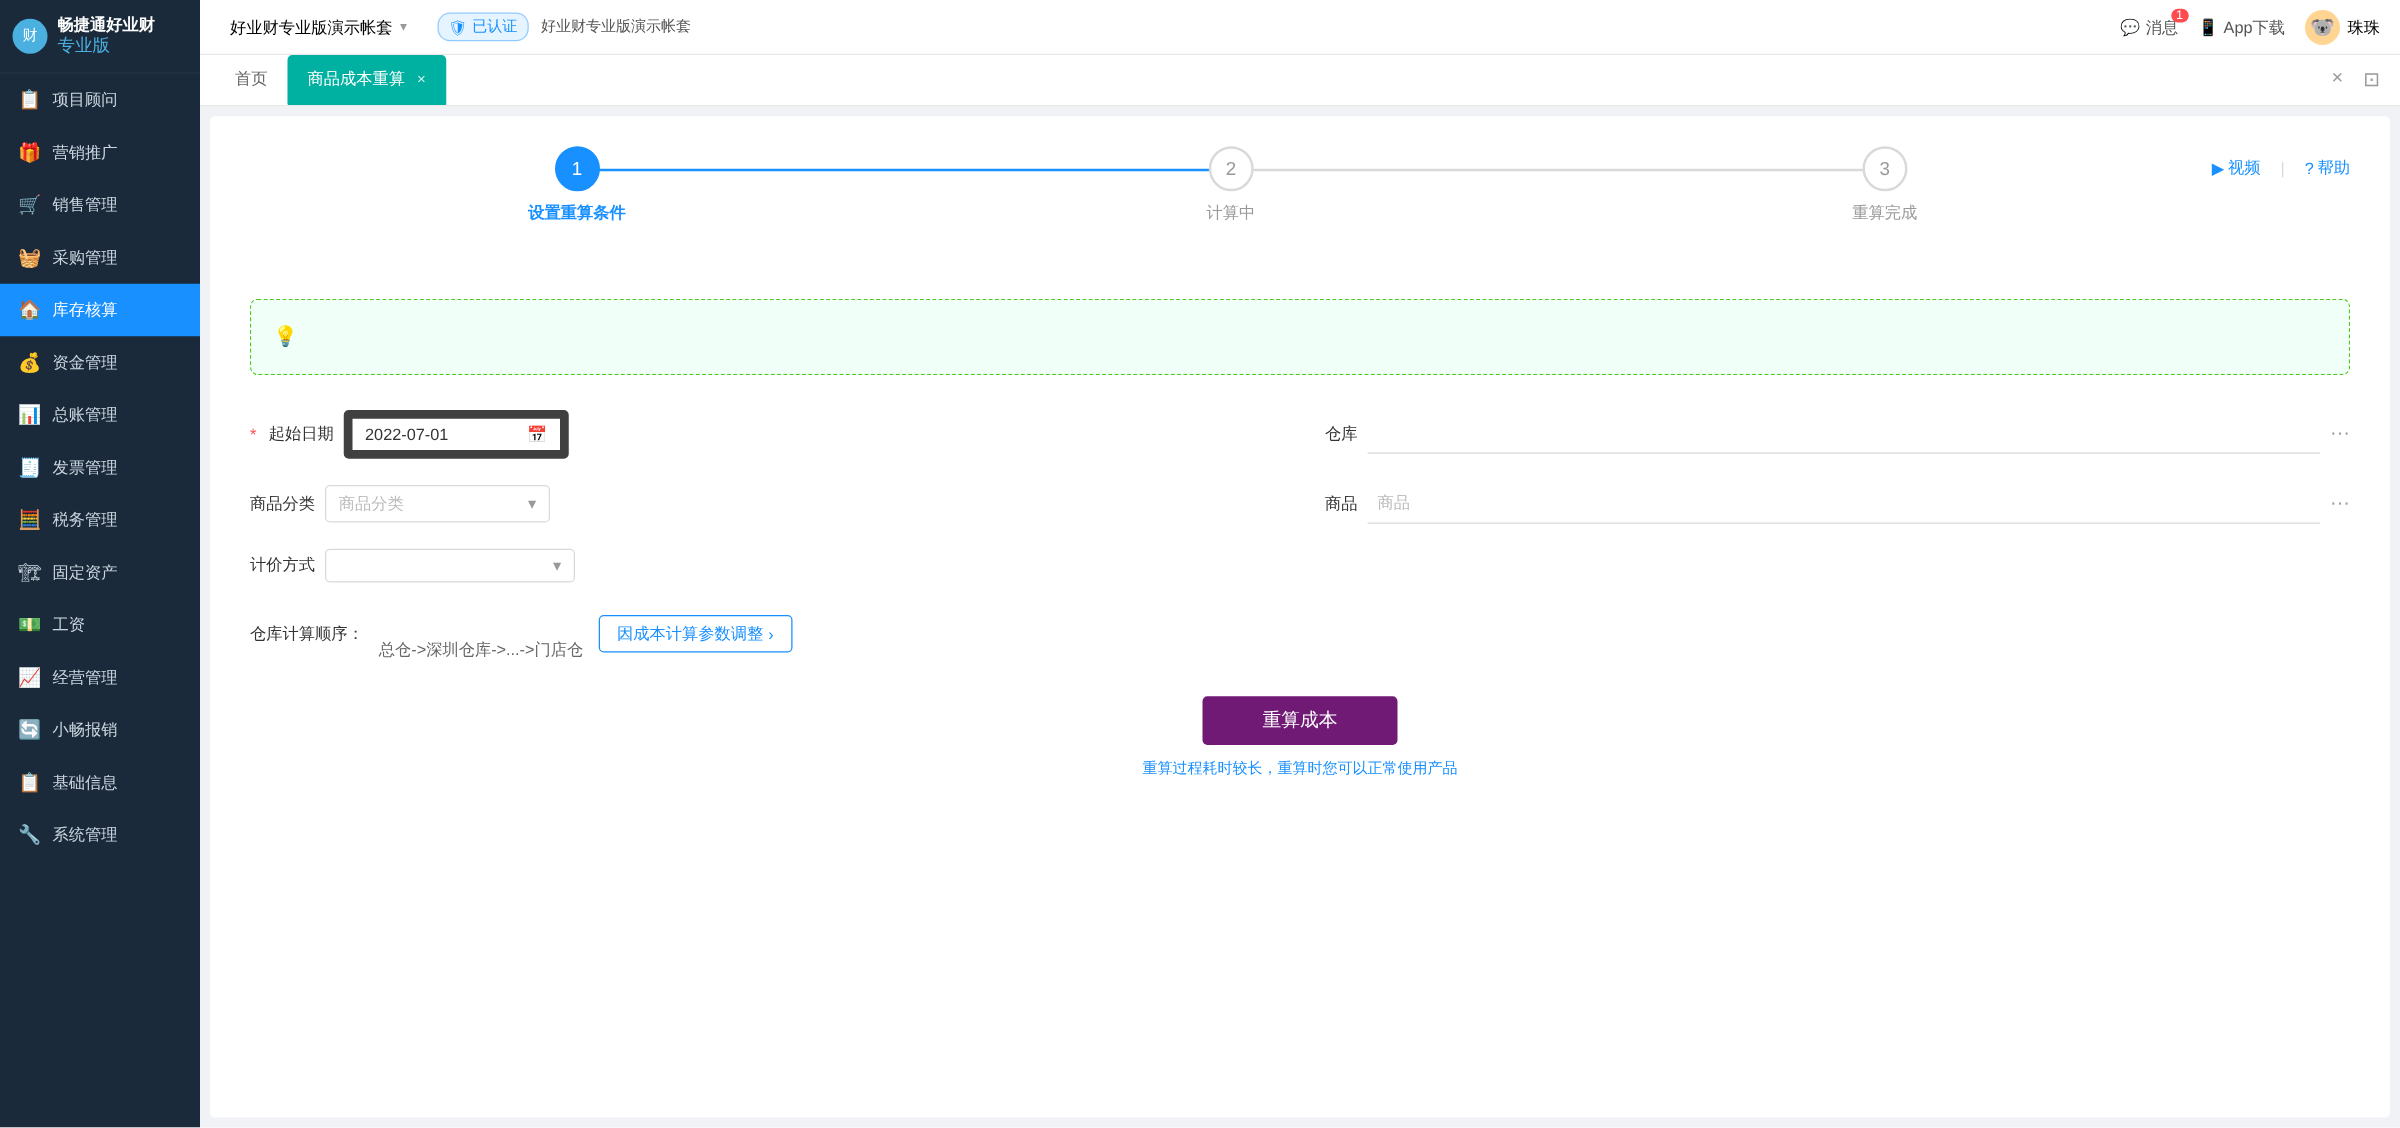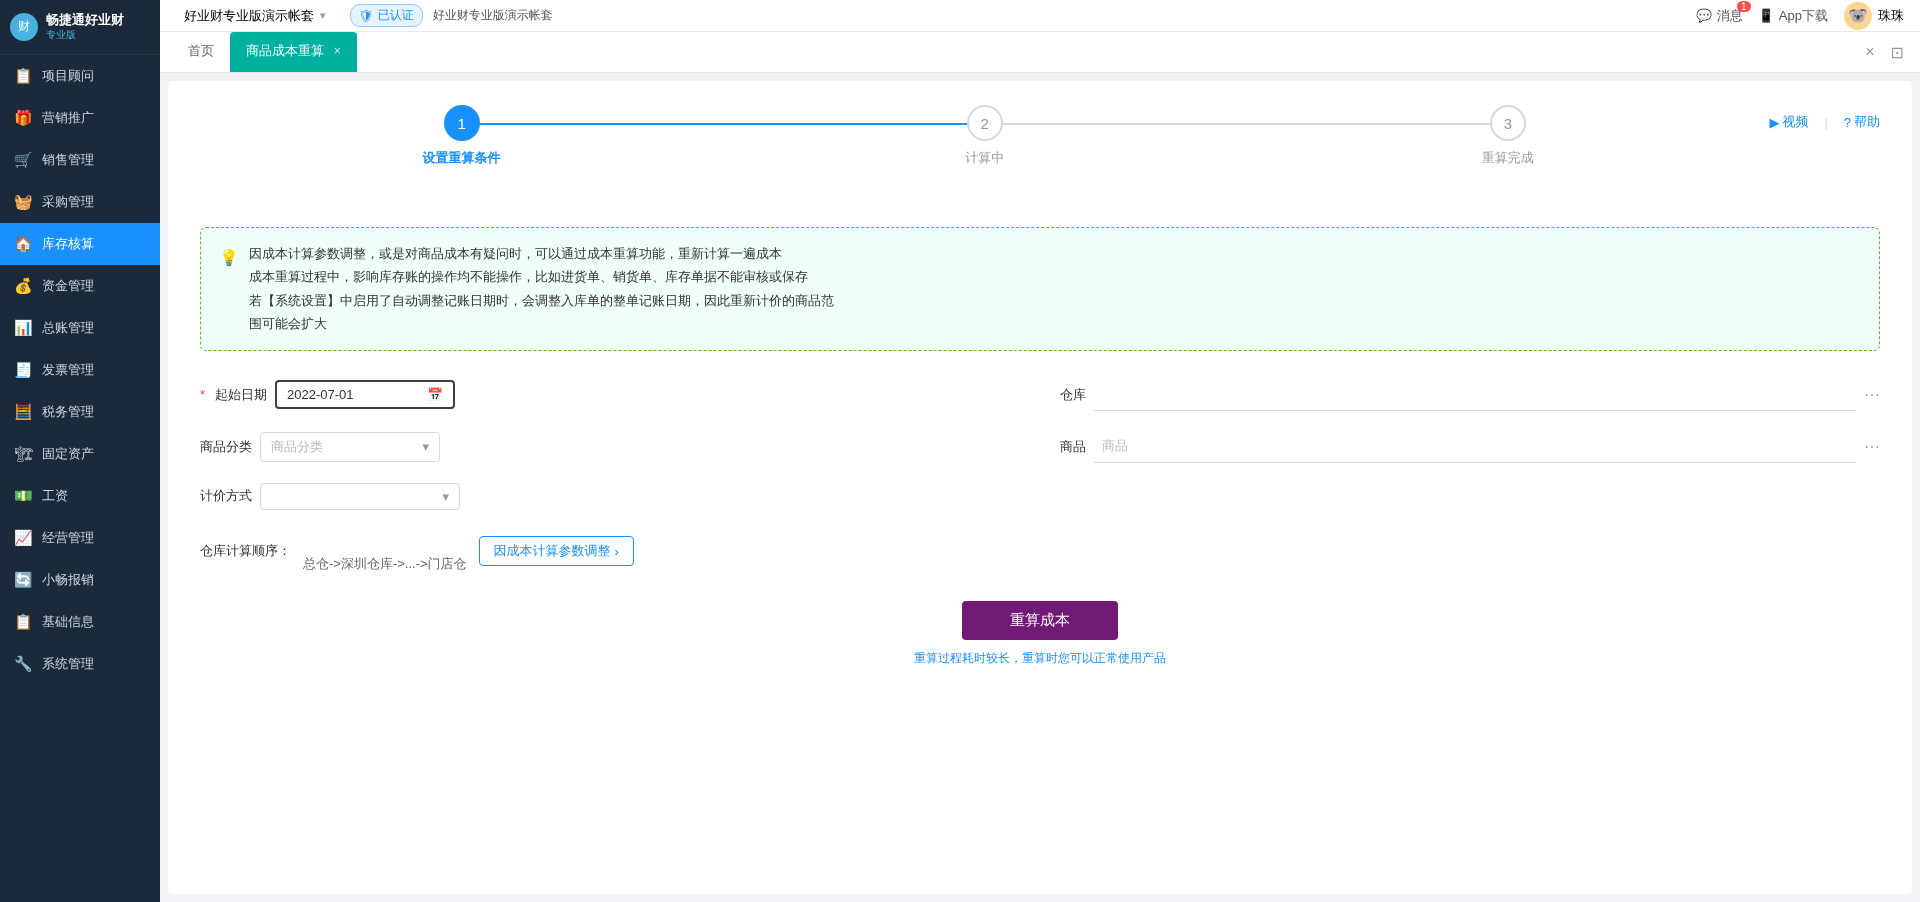--- a/index.html
+++ b/index.html
@@ -29,21 +29,21 @@
       border-radius: 50%;
       display: flex;
       align-items: center;
       justify-content: center;
       color: white;
       font-size: 12px;
       margin-right: 8px;
       flex-shrink: 0;
     }
     .sidebar-logo-text { font-size: 13px; font-weight: bold; color: white; line-height: 1.2; }
-    .sidebar-logo-sub { font-size: 10px; color: #4ab0e0; }
+    .sidebar-logo-sub { font-size: 14px; color: #4ab0e0; }
     .sidebar-item {
       display: flex;
       align-items: center;
       padding: 11px 14px;
       cursor: pointer;
       color: #ccd6e0;
       font-size: 13px;
     }
     .sidebar-item.active { background: #1890ff; color: white; }
     .sidebar-item-icon { width: 20px; height: 20px; margin-right: 8px; display: flex; align-items: center; justify-content: center; font-size: 15px; flex-shrink: 0; }
@@ -65,21 +65,21 @@
     .main {
       flex: 1;
       display: flex;
       flex-direction: column;
       background: #f0f2f5;
       overflow: hidden;
     }
 
     
     .topbar {
-      height: 32px;
+      height: 44px;
       background: white;
       display: flex;
       align-items: center;
       padding: 0 16px;
       border-bottom: 1px solid #e8e8e8;
       flex-shrink: 0;
     }
     .topbar-account-select {
       display: flex;
       align-items: center;
@@ -294,21 +294,21 @@
       gap: 8px;
       flex: 1;
     }
     .form-label {
       font-size: 13px;
       color: #333;
       white-space: nowrap;
     }
     .required { color: #ff4d4f; margin-right: 2px; }
     .form-input {
-      border: 2px solid #404040;
+      border: 7px solid #404040;
       border-radius: 4px;
       padding: 5px 10px;
       font-size: 13px;
       color: #333;
       background: white;
       min-width: 160px;
       display: flex;
       align-items: center;
       gap: 8px;
     }
@@ -530,26 +530,20 @@
         <span style="color:#d9d9d9;">|</span>
         <span style="cursor:pointer; color:#1890ff; display:flex; align-items:center; gap:3px;">
           <span>?</span>
           <span>帮助</span>
         </span>
       </div>
     </div>
 
     <div class="info-box">
       <span class="info-icon">💡</span>
-      <div>
-        <div>因成本计算参数调整，或是对商品成本有疑问时，可以通过成本重算功能，重新计算一遍成本</div>
-        <div>成本重算过程中，影响库存账的操作均不能操作，比如进货单、销货单、库存单据不能审核或保存</div>
-        <div>若【系统设置】中启用了自动调整记账日期时，会调整入库单的整单记账日期，因此重新计价的商品范</div>
-        <div>围可能会扩大</div>
-      </div>
     </div>
 
     <div class="form-row">
       <div class="form-field">
         <span class="required">*</span>
         <span class="form-label">起始日期</span>
         <div class="form-input" style="min-width:180px;">
           <span>2022-07-01</span>
           <span style="margin-left:auto; color:#1890ff;">📅</span>
         </div>

